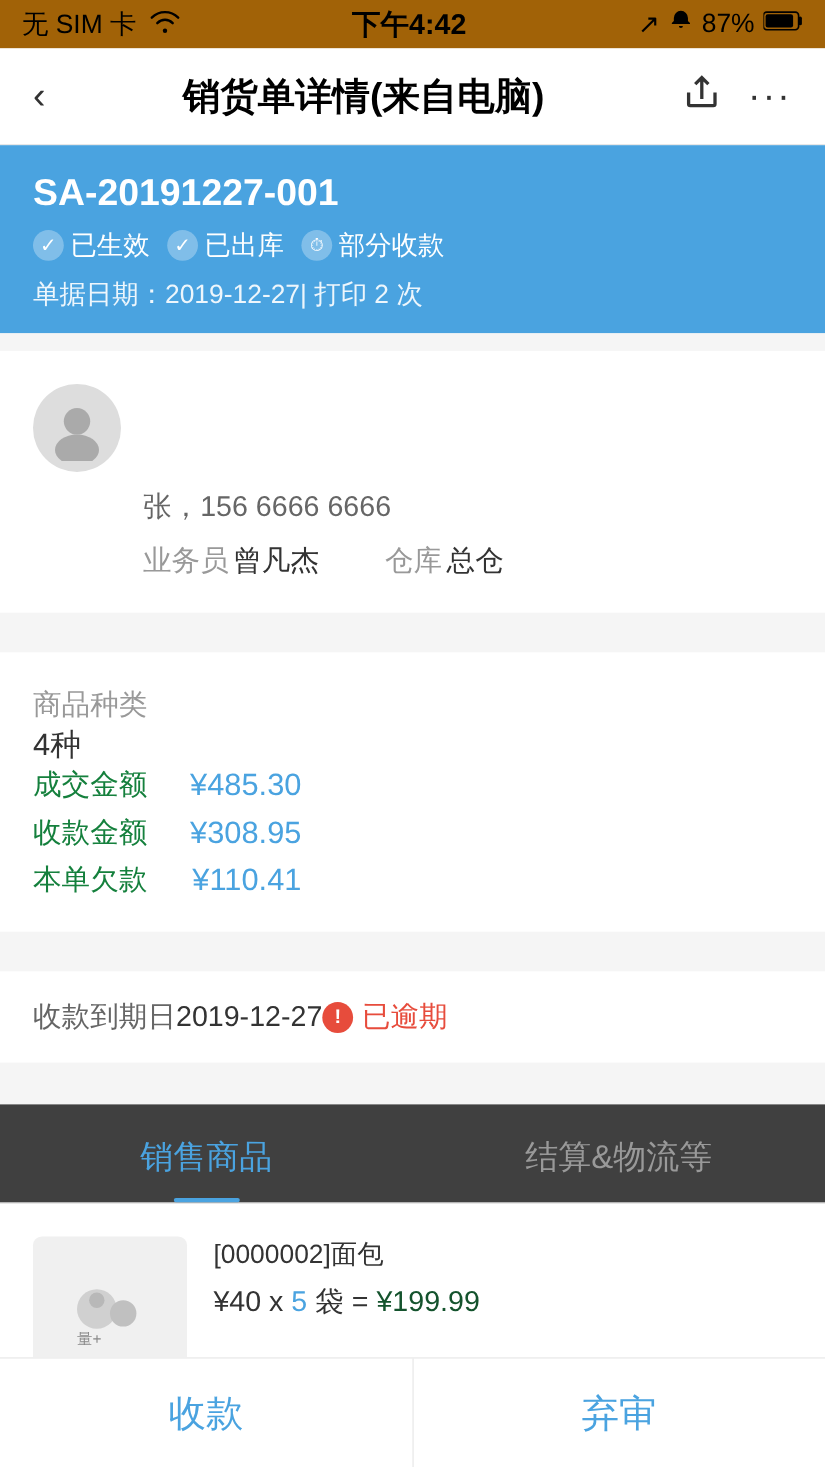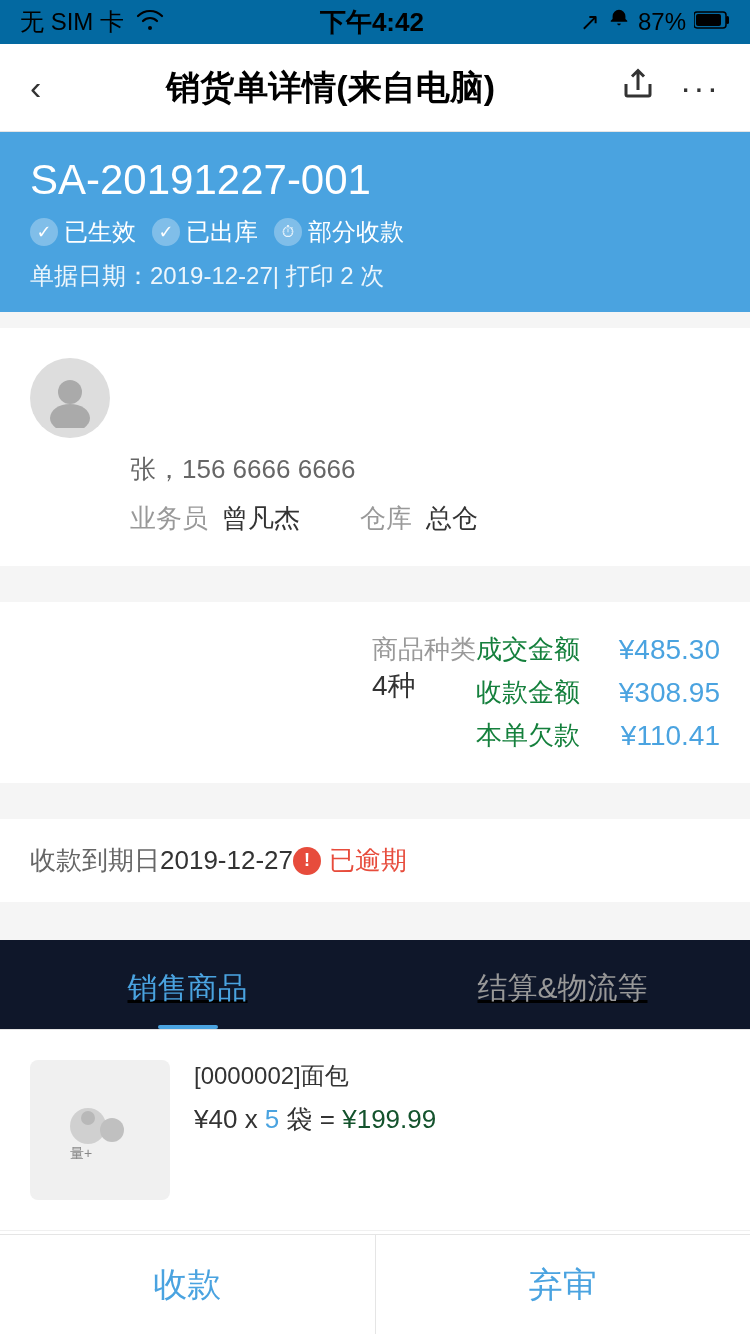--- a/index.html
+++ b/index.html
@@ -8,21 +8,21 @@
       font-family: -apple-system, "PingFang SC", "Helvetica Neue", Arial, sans-serif;
       background: #f5f5f5;
       width: 750px;
       min-height: 1334px;
       overflow-x: hidden;
       font-size: 28px;
     }
 
     
     .status-bar {
-      background: #0369a1;
+      background: #a16207;
       height: 44px;
       display: flex;
       align-items: center;
       justify-content: space-between;
       padding: 0 20px;
       font-size: 24px;
       font-weight: 500;
     }
     .status-bar-left { display: flex; align-items: center; gap: 12px; }
     .status-bar-center { font-size: 26px; font-weight: 600; }
@@ -48,22 +48,22 @@
       color: #333;
     }
     .nav-right { display: flex; gap: 24px; align-items: center; }
 
     
     .header-section {
       background: #4aa3e0;
       padding: 24px 30px 20px;
     }
     .header-order-id {
-      font-size: 42px;
-      font-weight: 400;
+      font-size: 34px;
+      font-weight: 700;
       color: #fff;
       margin-bottom: 12px;
     }
     .header-badges {
       display: flex;
       align-items: center;
       gap: 16px;
       margin-bottom: 12px;
     }
     .badge {
@@ -125,31 +125,32 @@
       padding-left: 100px;
       margin-bottom: 14px;
     }
     .customer-meta {
       display: flex;
       font-size: 26px;
       color: #333;
       padding-left: 100px;
       gap: 60px;
     }
-    .customer-meta-item { display: flex; gap: 14px; }
+    .customer-meta-item { display: flex; gap: 4px; }
     .meta-label { color: #999; }
     .meta-value { color: #333; }
 
     
     .summary-section {
       background: #fff;
       padding: 30px;
       display: flex;
       justify-content: flex-end;
       align-items: flex-start;
+      flex-direction: column;
     }
     .summary-left {}
     .summary-label { font-size: 26px; color: #999; }
     .summary-value { font-size: 28px; color: #333; }
     .summary-right {
       display: flex;
       flex-direction: column;
       align-items: flex-end;
       gap: 8px;
     }
@@ -184,25 +185,24 @@
       background: #e74c3c;
       display: flex; align-items: center; justify-content: center;
       color: #fff;
       font-size: 18px;
       font-weight: 700;
     }
     .overdue-text { color: #e74c3c; font-size: 26px; }
 
     
     .tabs-section {
-      background: #0f172a;
+      background: #404040;
       display: flex;
       border-bottom: 1px solid #e5e5e5;
       margin-top: 2px;
-      text-decoration: underline;
     }
     .tab-item {
       flex: 1;
       text-align: center;
       padding: 28px 0 20px;
       font-size: 30px;
       color: #999;
       position: relative;
     }
     .tab-item.active {

